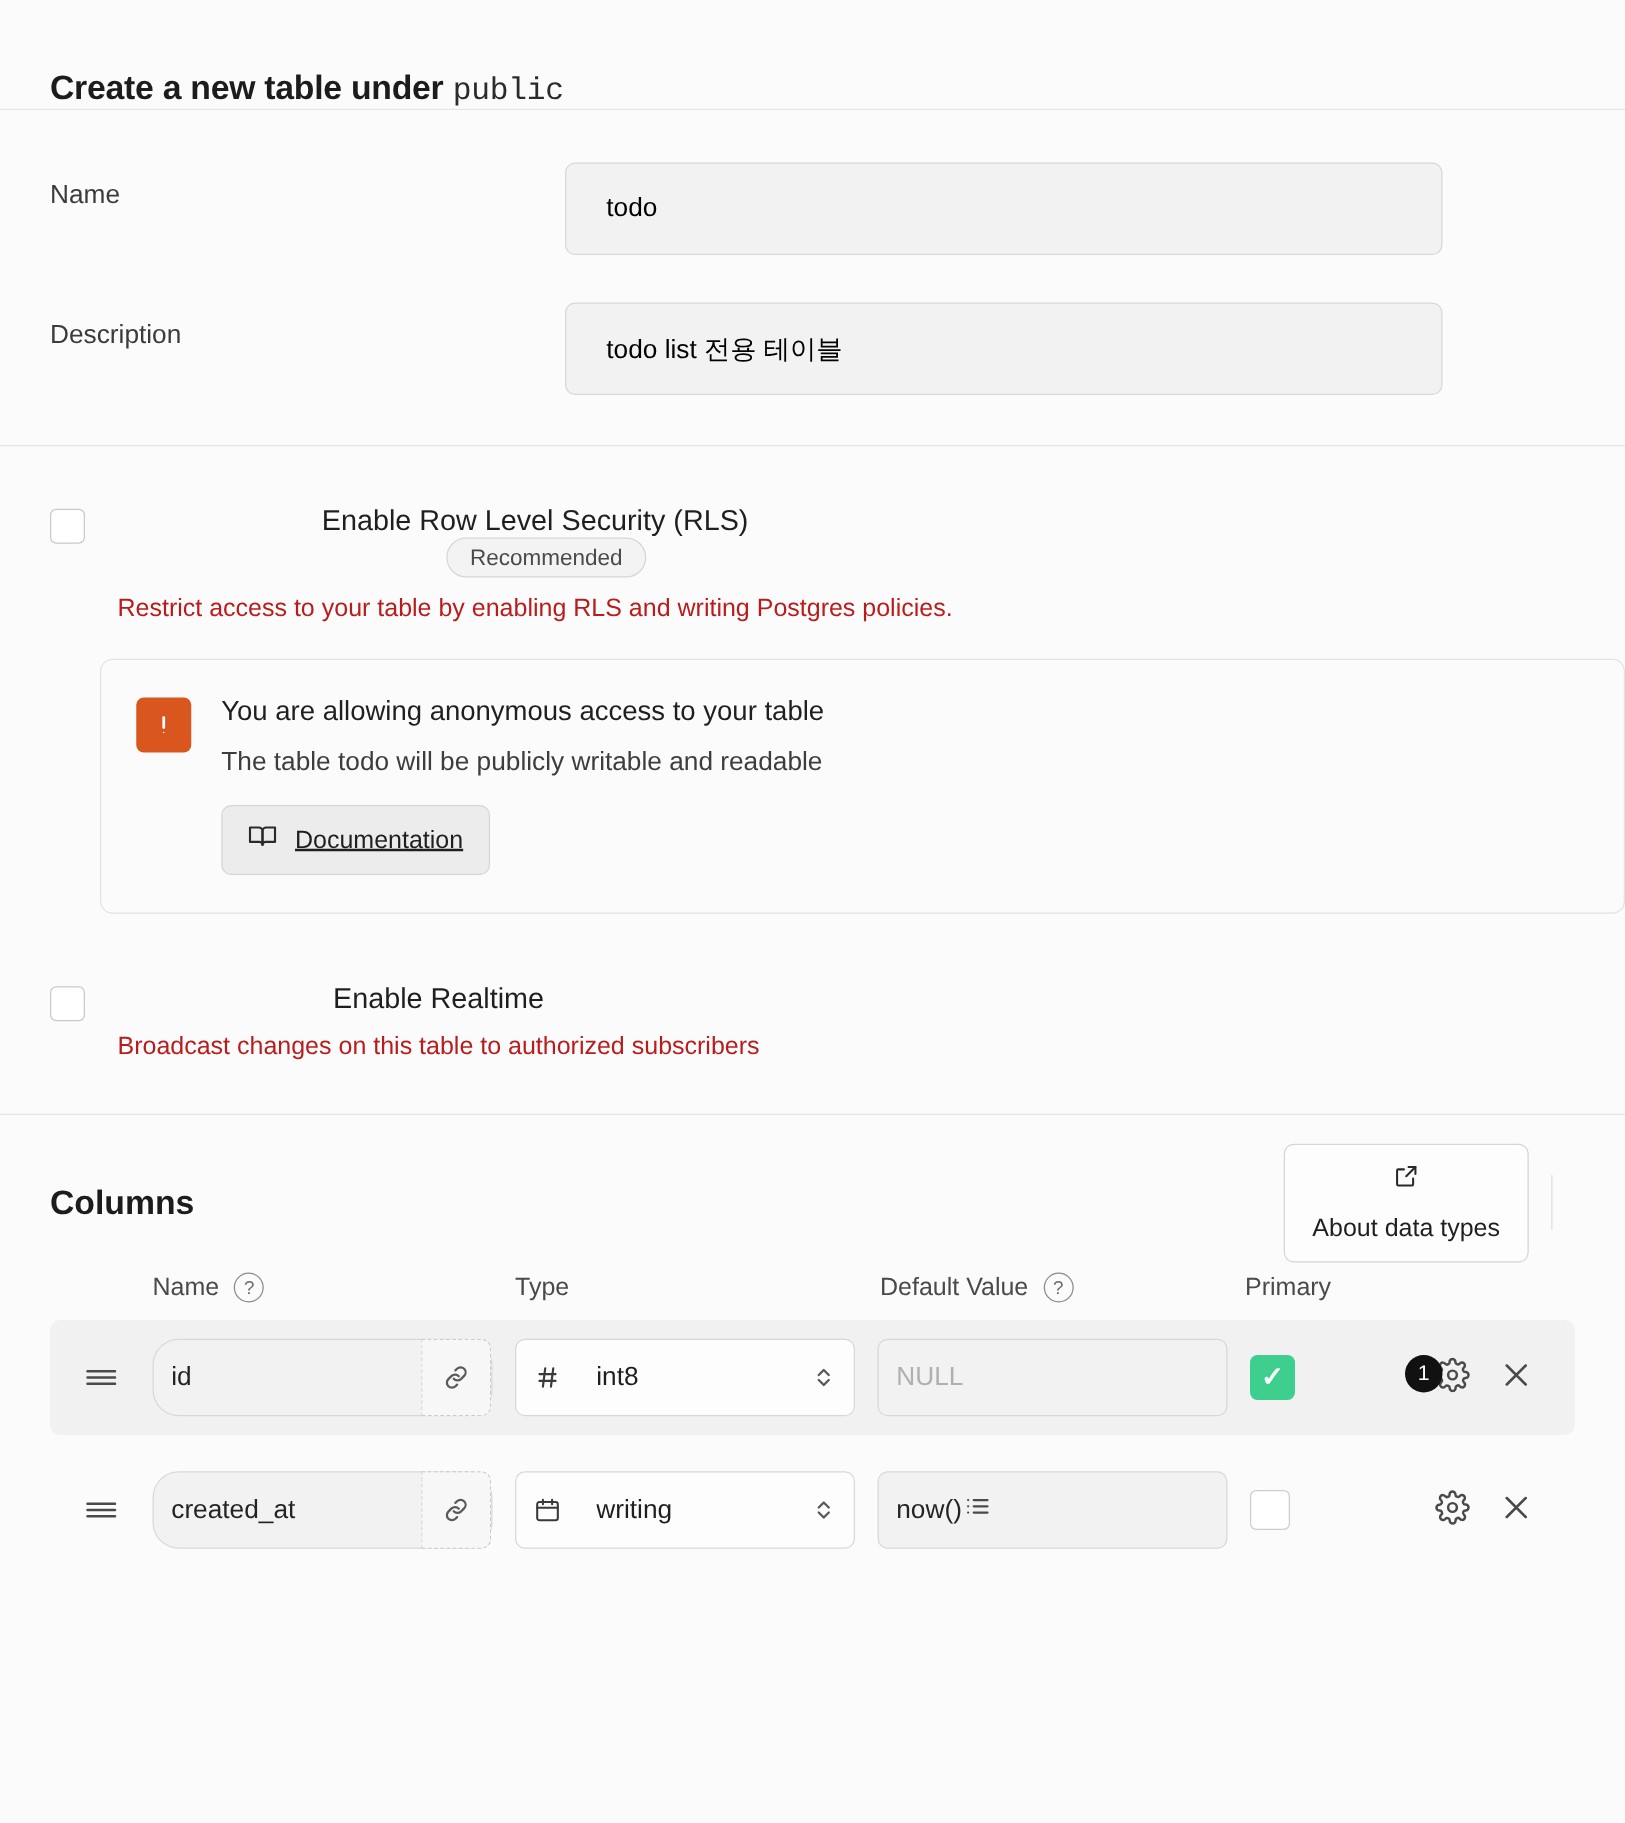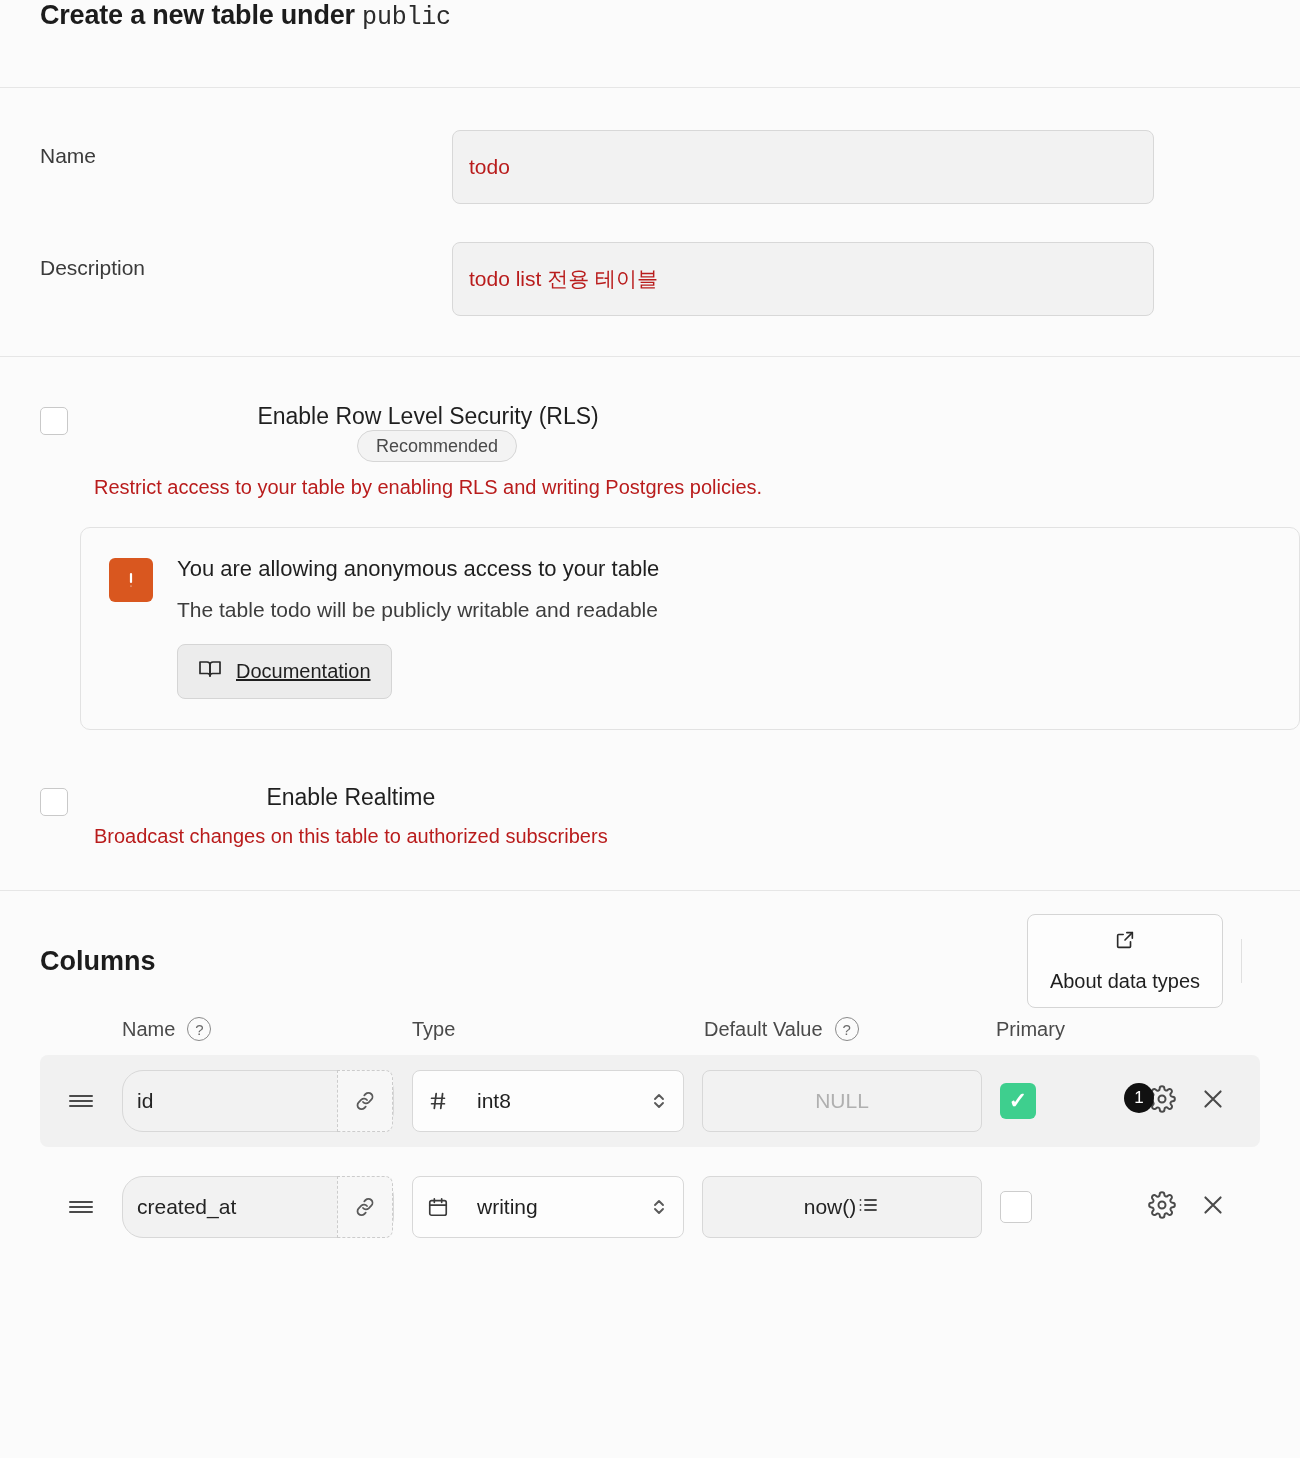--- a/index.html
+++ b/index.html
@@ -9,21 +9,21 @@
     background: #fbfbfb;
     font-family: "Liberation Sans", sans-serif;
     color: #1f1f1f;
     overflow: hidden;
   }
   .panel { width: 1300px; height: 1458px; position: relative; background: #fbfbfb; }
 
   
   .header {
     height: 88px;
-    display: flex; align-items: flex-start;
+    display: flex; align-items: flex-end;
     padding: 0 40px;
     border-bottom: 1px solid #e6e6e6;
   }
   .header-title {
     font-size: 27px; font-weight: 600; letter-spacing: -0.2px; color: #1c1c1c;
   }
   .header-title .mono {
     font-family: "Liberation Mono", monospace;
     font-size: 25px; font-weight: 400; color: #2b2b2b;
   }
@@ -44,22 +44,22 @@
     color: #3b3b3b;
     padding-top: 14px;
   }
   .text-input {
     width: 702px;
     height: 74px;
     border: 1px solid #d8d8d8;
     border-radius: 8px;
     background: #f2f2f2;
     font-size: 21px;
-    color: #b91c1c;
-    padding: 0 16px;
+    color: #000000;
+    padding: 0 32px;
     font-family: "Liberation Sans", sans-serif;
     outline: none;
   }
   .text-input.desc { height: 74px; }
   .text-input::placeholder { color: #a9a9a9; }
 
   
   .opts {
     padding: 46px 40px 42px 40px;
     border-bottom: 1px solid #e6e6e6;
@@ -221,21 +221,21 @@
     background: #fdfdfd;
     gap: 28px;
   }
   .type-icon { color: #3a3a3a; display: inline-flex; }
   .type-text { flex: 1; color: #1f1f1f; white-space: nowrap; overflow: hidden; }
   .chev { color: #5a5a5a; display: inline-flex; }
   .cell-default {
     width: 280px;
     margin-left: 18px;
     background: #f2f2f2;
-    justify-content: center;
+    justify-content: flex-start;
   }
   .cell-default .ph { color: #b0b0b0; }
   .cell-default .val { color: #242424; }
   .list-icon { color: #4a4a4a; }
   .cell-primary {
     width: 120px;
     margin-left: 18px;
     display: flex; align-items: center;
   }
   .check-on {

